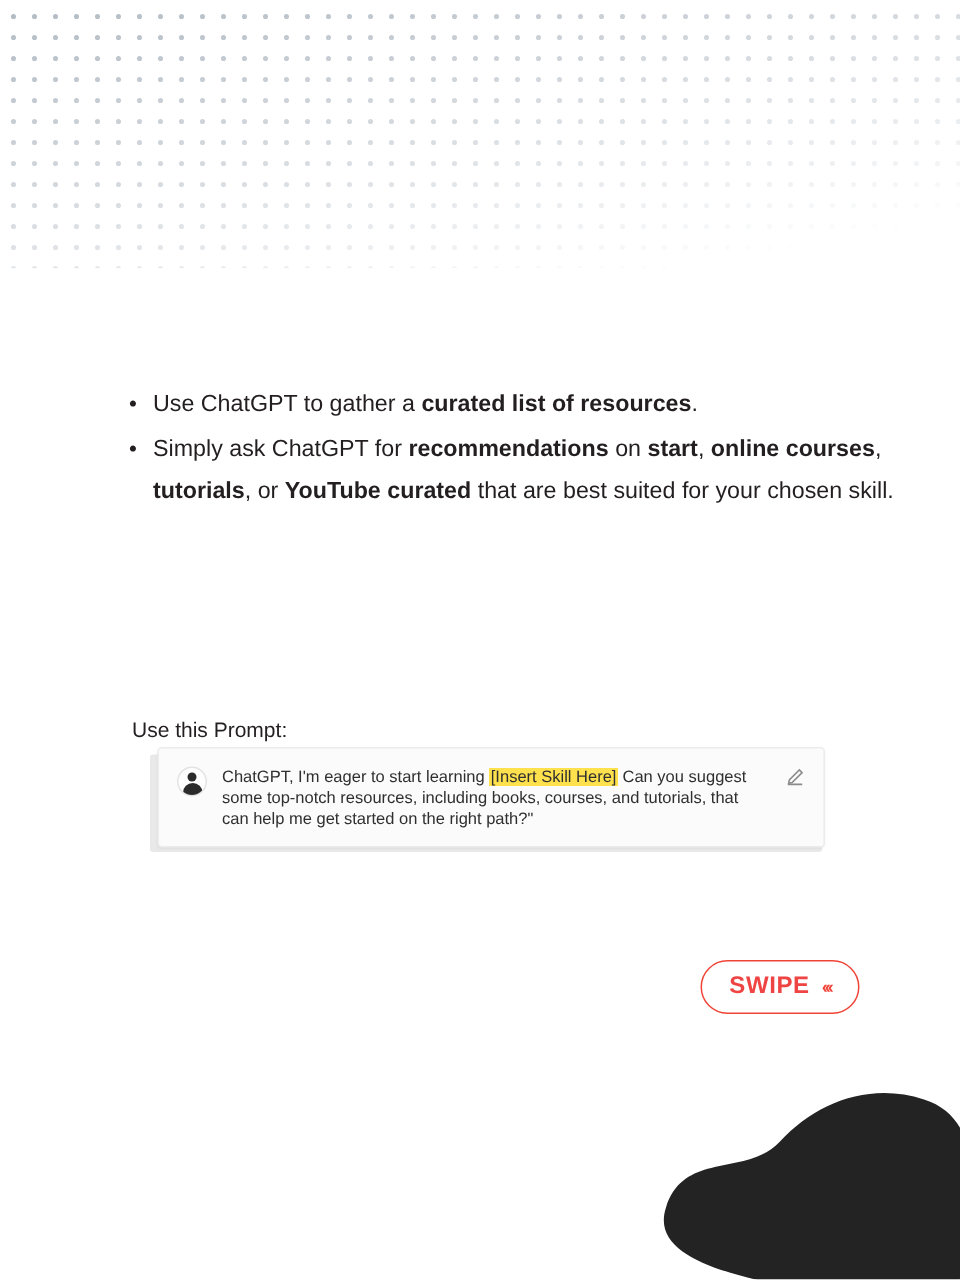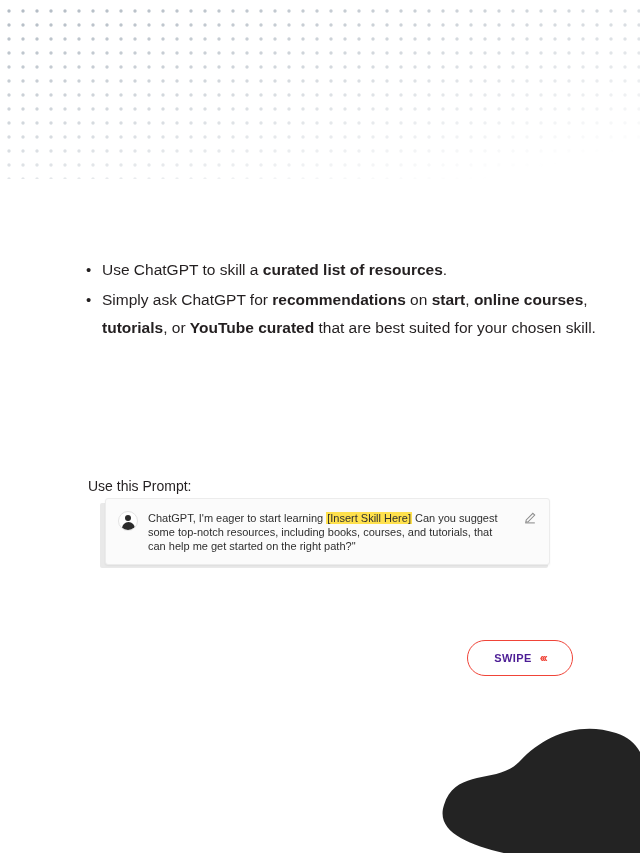--- a/index.html
+++ b/index.html
@@ -169,22 +169,22 @@
     border: 1.6px solid #f04438;
     border-radius: 18px;
     display: flex;
     align-items: center;
     justify-content: center;
     gap: 8px;
     background: #ffffff;
     box-sizing: border-box;
   }
   .swipe .label {
-    color: #4c1d95;
-    font-size: 11px;
+    color: #ef4444;
+    font-size: 16px;
     font-weight: bold;
     letter-spacing: 0.4px;
   }
   .swipe .chev {
     color: #f04438;
     font-size: 12px;
     letter-spacing: -2px;
     font-weight: bold;
   }
 
@@ -217,21 +217,21 @@
         <circle cx="3" cy="3" r="1.7" fill="#7b8a99"></circle>
       </pattern>
     </defs>
     <rect x="0" y="0" width="660" height="185" fill="url(#p)" mask="url(#m)"></rect>
   </svg>
 
 
   <div class="bullets">
     <div class="bullet">
       <span class="dot">•</span>
-      <span class="btext"><span>Use ChatGPT to skill a </span><b>curated list of resources</b><span>.</span></span>
+      <span class="btext"><span>Use ChatGPT to gather a </span><b>curated list of resources</b><span>.</span></span>
     </div>
     <div class="bullet">
       <span class="dot">•</span>
       <span class="btext"><span> Simply ask ChatGPT for </span><b>recommendations</b><span> on </span><b>start</b><span>, </span><b>online courses</b><span>, </span><b>tutorials</b><span>, or </span><b>YouTube curated</b><span> that are best suited for your chosen skill.</span></span>
     </div>
   </div>
 
   <div class="prompt-label">Use this Prompt:</div>
 
   <div class="card-shadow"></div>

